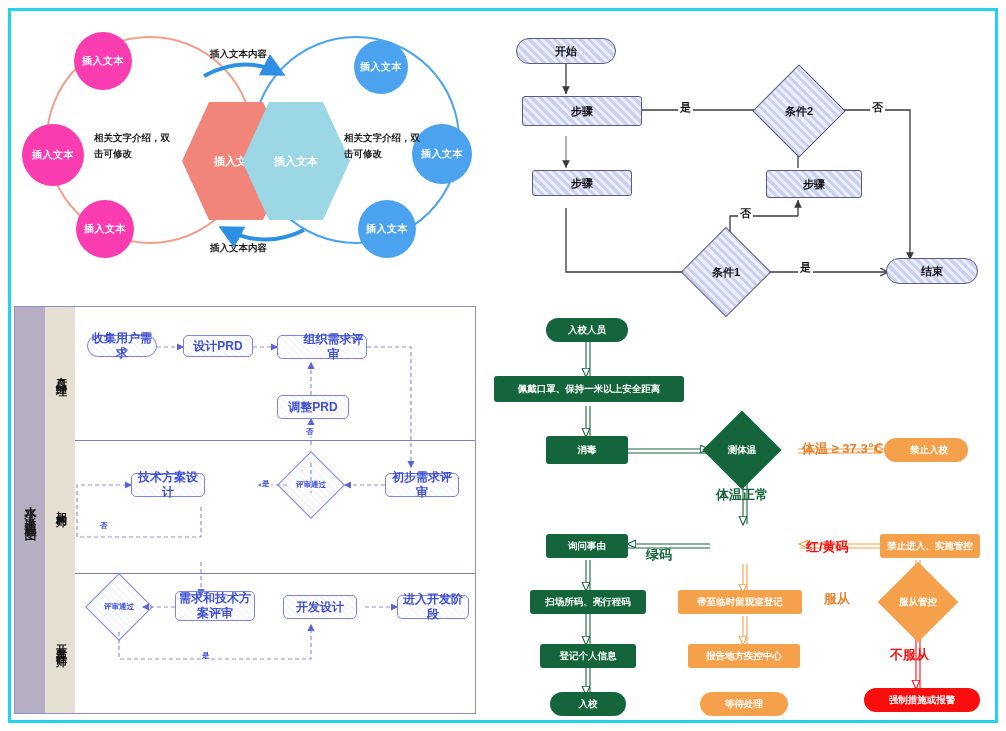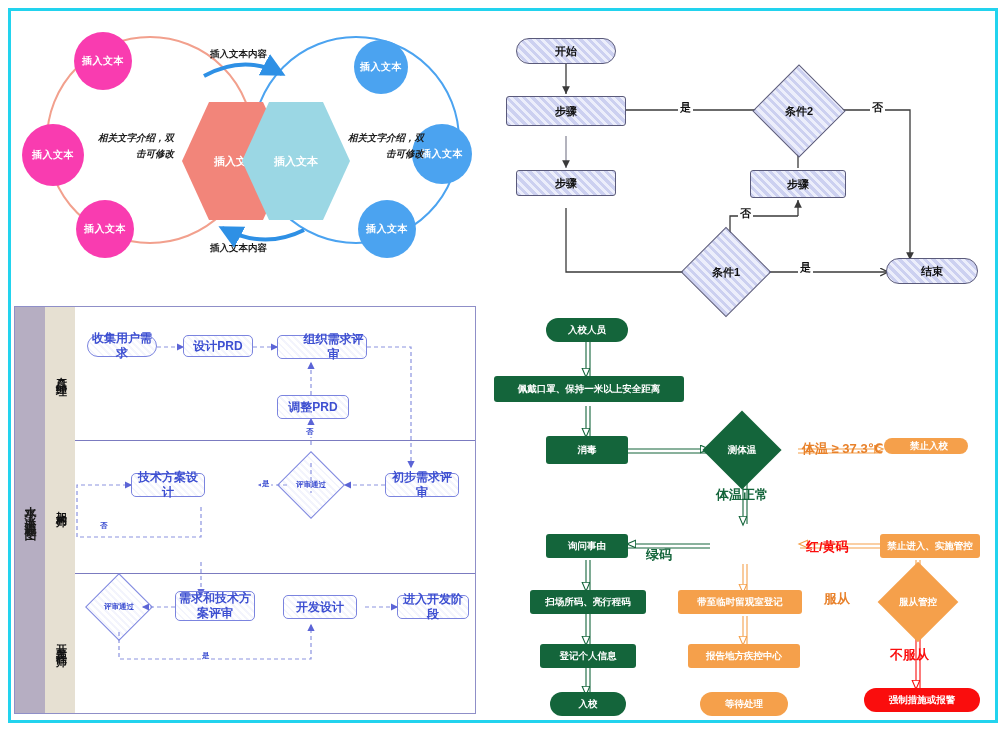--- a/index.html
+++ b/index.html
@@ -16,34 +16,34 @@
   .ring-right{left:238px;top:22px;width:208px;height:208px;border:2px solid #4BA3F0;}
   .node-circle{position:absolute;border-radius:50%;display:flex;align-items:center;justify-content:center;
      color:#fff;font-size:10px;font-weight:700;letter-spacing:.5px;}
   .pink{background:#F93CB0;}
   .blue{background:#4BA3F0;}
   .hex{position:absolute;width:108px;height:118px;display:flex;align-items:center;justify-content:center;
      color:#fff;font-size:11px;font-weight:700;
      clip-path:polygon(25% 0%,75% 0%,100% 50%,75% 100%,25% 100%,0% 50%);}
   .hex-left{left:168px;top:88px;background:#F2857A;}
   .hex-right{left:228px;top:88px;background:#9BD7E4;}
-  .side-desc{position:absolute;width:80px;text-align:right;font-size:9.5px;line-height:1.7;color:#1a1a1a;font-weight:700;font-style:italic;}
+  .side-desc{position:absolute;width:80px;text-align:left;font-size:9.5px;line-height:1.7;color:#1a1a1a;font-weight:700;}
   .desc-left{left:80px;top:116px;}
   .desc-right{left:330px;top:116px;}
   .arc-label{position:absolute;font-size:9.5px;font-weight:700;color:#1a1a1a;}
   .cap-note{position:absolute;left:0;top:266px;width:478px;text-align:center;font-size:9px;color:#4a4a4a;}
 
   
   #panel-sketch{left:498px;top:14px;width:490px;height:282px;}
   .sk{position:absolute;box-sizing:border-box;display:flex;align-items:center;justify-content:center;
      font-size:11px;font-weight:700;color:#111;
      background:repeating-linear-gradient(45deg,#ccd0f0 0 3px,#eceefb 3px 6px);
      border:1.4px solid #5a5a7a;}
   .sk-round{border-radius:14px;}
-  .sk-rect{border-radius:3px;}
+  .sk-rect{border-radius:3px;margin-left:16px;}
   .sk-dia{background:none;border:none;}
   .sk-dia .dia-body{position:absolute;inset:0;transform:rotate(45deg);
      background:repeating-linear-gradient(0deg,#ccd0f0 0 3px,#eceefb 3px 6px);
      border:1.4px solid #5a5a7a;}
   .sk-dia .dia-txt{position:relative;z-index:2;font-size:11px;font-weight:700;color:#111;}
   .flow-label{position:absolute;font-size:11px;font-weight:700;color:#111;background:#fff;padding:0 2px;}
 
   
   #panel-swim{left:14px;top:306px;width:462px;height:408px;border:1.5px solid #8f8fc8;background:#fff;}
   .swim-title-col{position:absolute;left:0;top:0;width:30px;height:100%;background:#b6aec2;
@@ -338,21 +338,21 @@
       </div>
     <div class="cn green box" style="left:48px;top:130px;width:82px;height:28px;">
       <span>消毒</span>
       </div>
 
     <div class="cdia green" style="left:216px;top:116px;width:56px;height:56px;">
       <div class="cd-body"></div>
       <div class="cd-txt">测体温</div>
       </div>
     <div class="clab orange" style="left:304px;top:134px;">体温 ≥ 37.3℃</div>
-    <div class="cn orange pill" style="left:386px;top:132px;width:84px;height:16px;padding-left:10px;">
+    <div class="cn orange pill" style="left:386px;top:132px;width:84px;height:24px;padding-left:10px;">
       <span>禁止入校</span>
       </div>
     <div class="clab green" style="left:218px;top:180px;">体温正常</div>
 
     <div class="clab green" style="left:148px;top:240px;">绿码</div>
     <div class="clab red" style="left:308px;top:232px;">红/黄码</div>
 
     <div class="cn green box" style="left:48px;top:228px;width:82px;height:24px;">
       <span>询问事由</span>
       </div>

